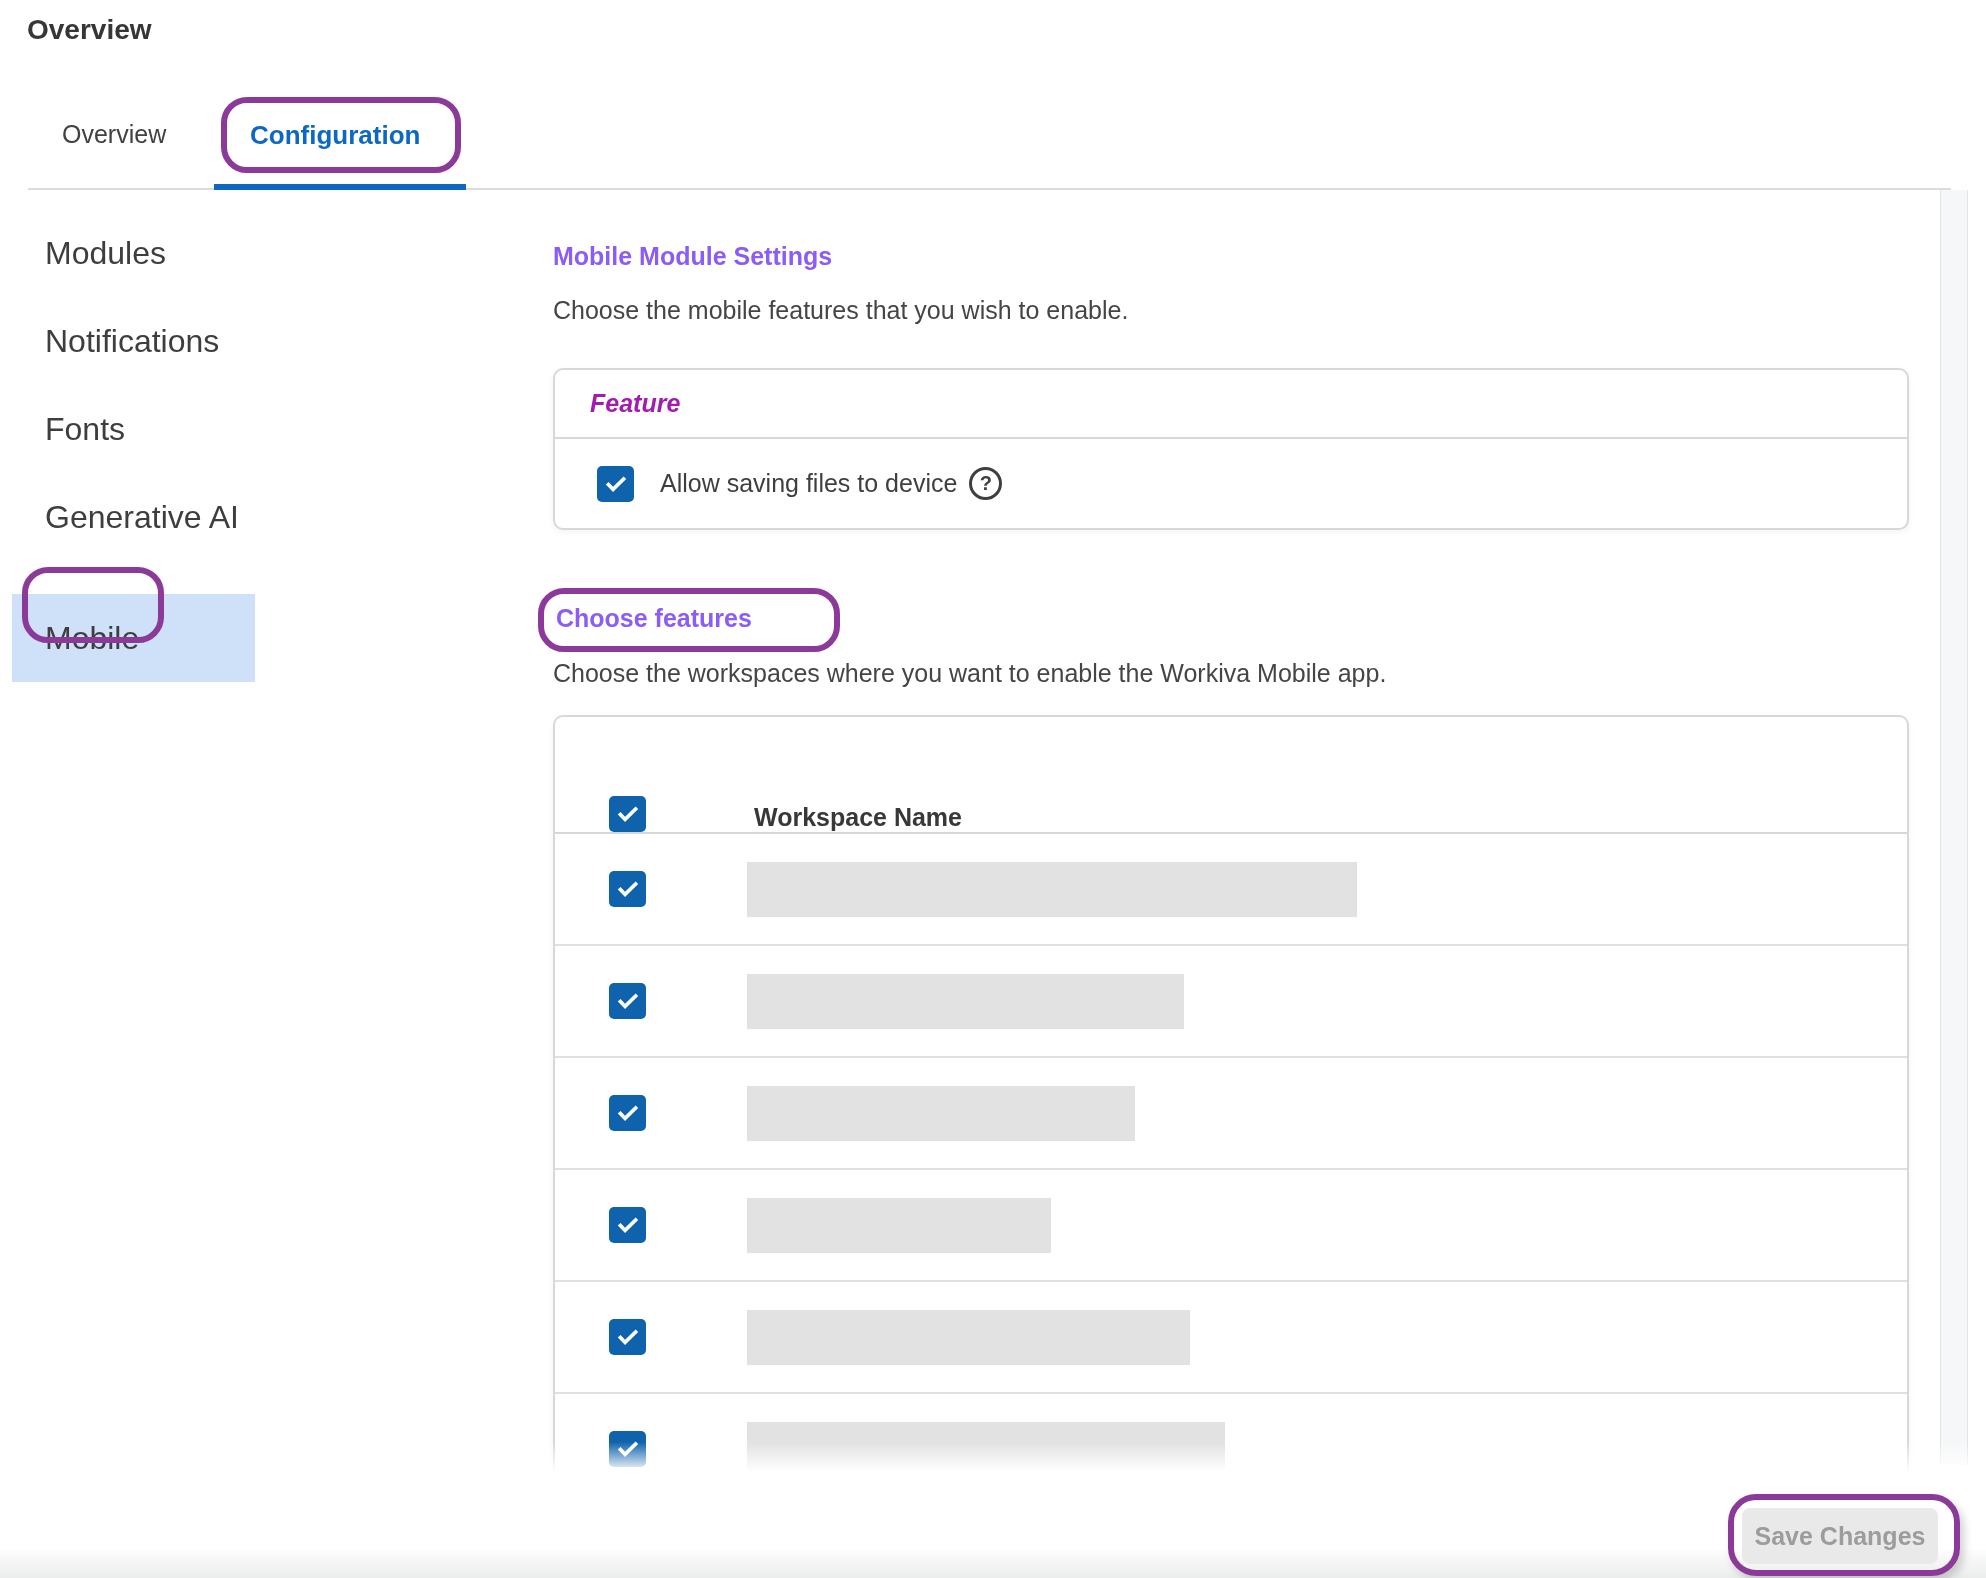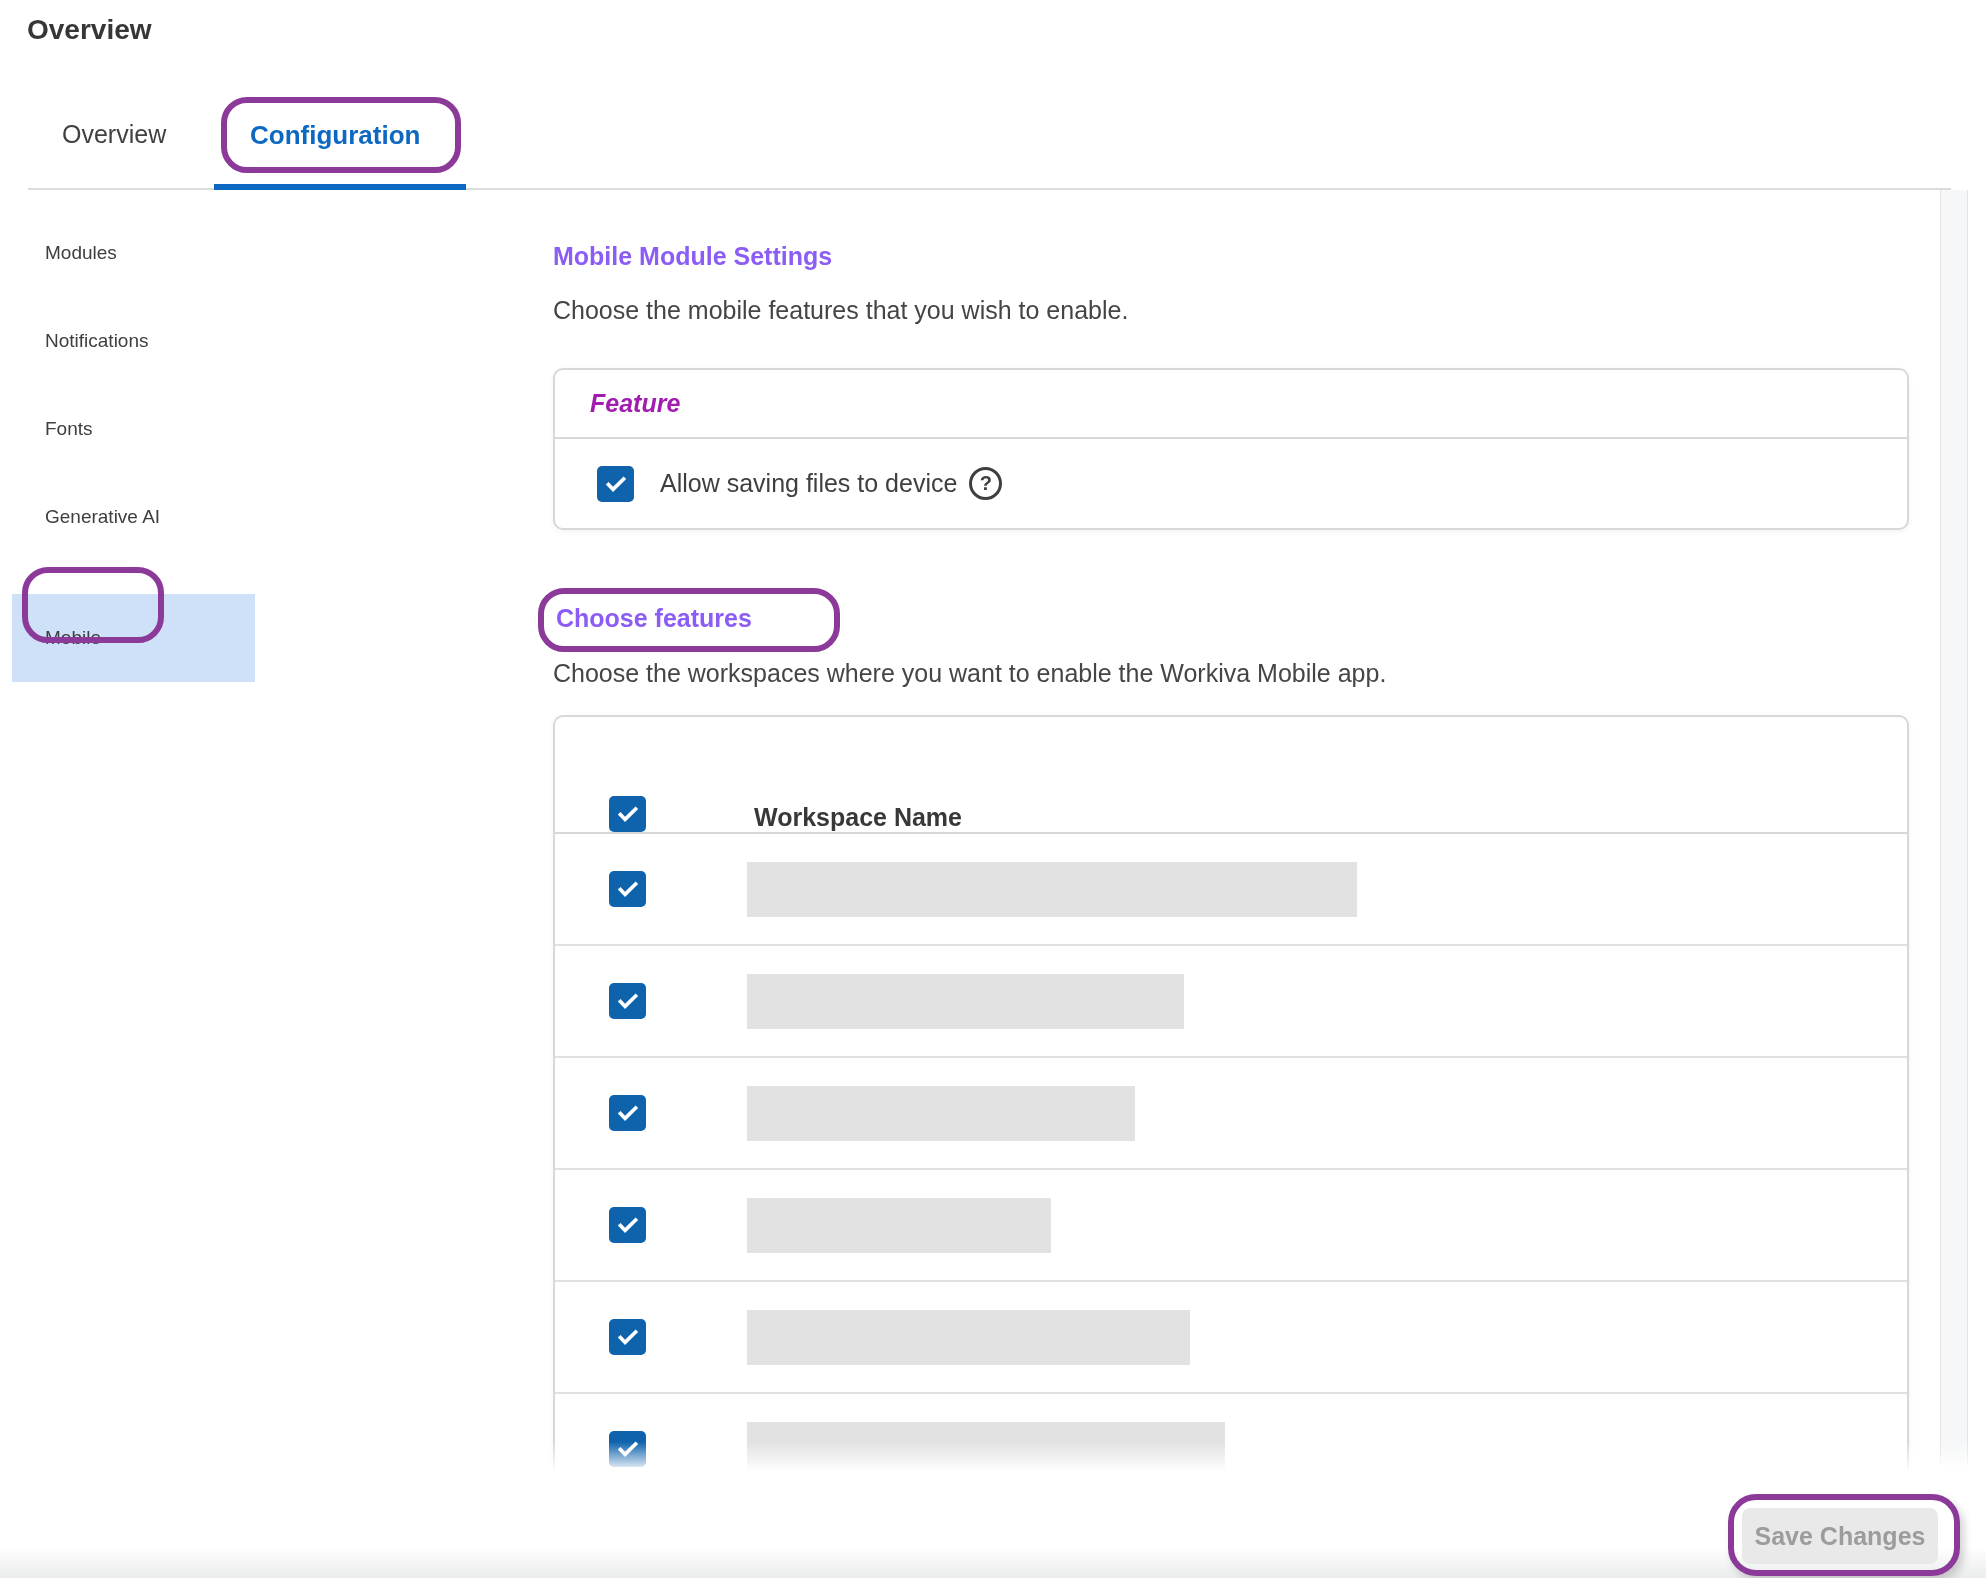--- a/index.html
+++ b/index.html
@@ -10,21 +10,21 @@
   
   .page-title{position:absolute;left:27px;top:14px;font-size:28px;font-weight:700;color:#363636;}
   .tab{position:absolute;top:120px;font-size:25px;color:#414141;cursor:pointer;}
   .tab-overview{left:62px;}
   .tab-configuration{left:250px;font-size:26px;font-weight:700;color:#0d68c1;}
   .tab-underline{position:absolute;left:214px;top:184px;width:252px;height:6px;background:#0d68c1;z-index:3;}
   .tab-divider{position:absolute;left:28px;top:188px;width:1923px;height:2px;background:#dcdcdd;z-index:2;}
   
   .nav-item{
     position:absolute;left:12px;width:243px;height:88px;display:flex;align-items:center;
-    padding-left:33px;box-sizing:border-box;font-size:19px;color:#3e3e3e;cursor:pointer;
+    padding-left:33px;box-sizing:border-box;font-size:32px;color:#3e3e3e;cursor:pointer;
   }
   .nav-item.selected{background:#cfe1f8;}
   
   .section-heading{position:absolute;left:553px;font-size:25px;font-weight:700;color:#8b5cf6;}
   .section-desc{position:absolute;left:553px;font-size:25px;color:#454545;}
   .h-settings{top:242px;}
   .p-settings{top:296px;}
   .h-workspace{left:556px;top:604px;}
   .p-workspace{top:659px;text-align:center;}
   .card{

